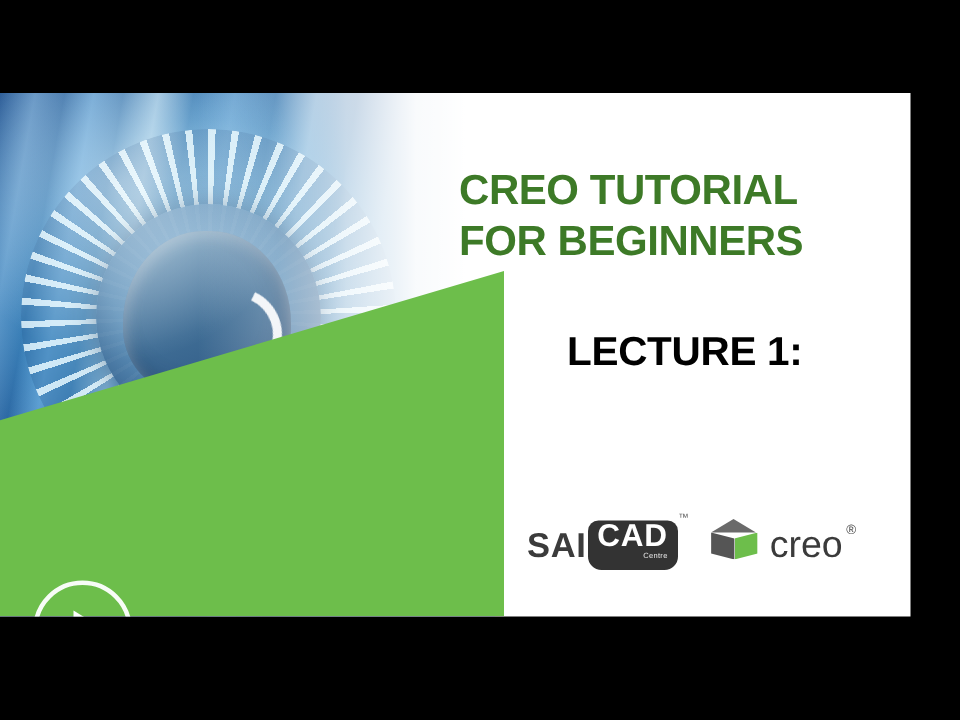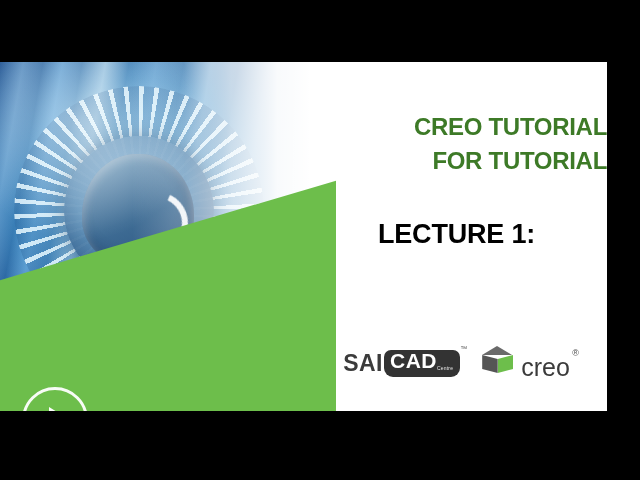--- a/index.html
+++ b/index.html
@@ -187,24 +187,24 @@
     left: 306px;
     top: 0;
     width: 301px;
     height: 349px;
   }
   #course-title {
     position: absolute;
     left: 0;
     top: 48px;
     width: 301px;
-    text-align: right;
+    text-align: left;
     color: #3d7a27;
     font-weight: bold;
-    font-size: 24px;
+    font-size: 28px;
     line-height: 34px;
     letter-spacing: -0.3px;
     font-family: "Liberation Sans", sans-serif;
   }
   #lecture-title {
     position: absolute;
     left: 0;
     top: 155px;
     width: 301px;
     text-align: center;
@@ -243,21 +243,21 @@
     letter-spacing: 0.5px;
     font-family: "Liberation Sans", sans-serif;
   }
   #saicad-cad-box {
     position: relative;
     margin-left: 1px;
     background: #333333;
     border-radius: 7px 7px 9px 9px;
     padding: 1px 7px 6px 6px;
     display: flex;
-    flex-direction: row;
+    flex-direction: column;
     align-items: flex-end;
   }
   #saicad-cad {
     color: #ffffff;
     font-weight: bold;
     font-size: 21px;
     letter-spacing: 0.5px;
     line-height: 20px;
     font-family: "Liberation Sans", sans-serif;
   }
@@ -275,21 +275,21 @@
     top: -5px;
     color: #5a5a5a;
     font-size: 7px;
     font-family: "Liberation Sans", sans-serif;
   }
 
   
   #creo-logo {
     position: relative;
     display: flex;
-    align-items: flex-end;
+    align-items: center;
     gap: 8px;
   }
   #creo-cube {
     position: relative;
     width: 31px;
     height: 34px;
   }
   #creo-cube-top {
     position: absolute;
     left: 0; top: 0;
@@ -348,21 +348,21 @@
     <div id="green-wedge"></div>
 
     <div id="play-button">
       <div id="play-triangle"></div>
     </div>
 
     <div id="text-column">
 
       <div id="course-title">
         <div>CREO TUTORIAL</div>
-        <div>FOR TUTORIAL</div>
+        <div>FOR BEGINNERS</div>
       </div>
 
       <div id="lecture-title">
         <div>LECTURE 1:</div>
       </div>
 
       <div id="logo-row">
 
         <div id="saicad-logo">
           <span id="saicad-sai">SAI</span>

